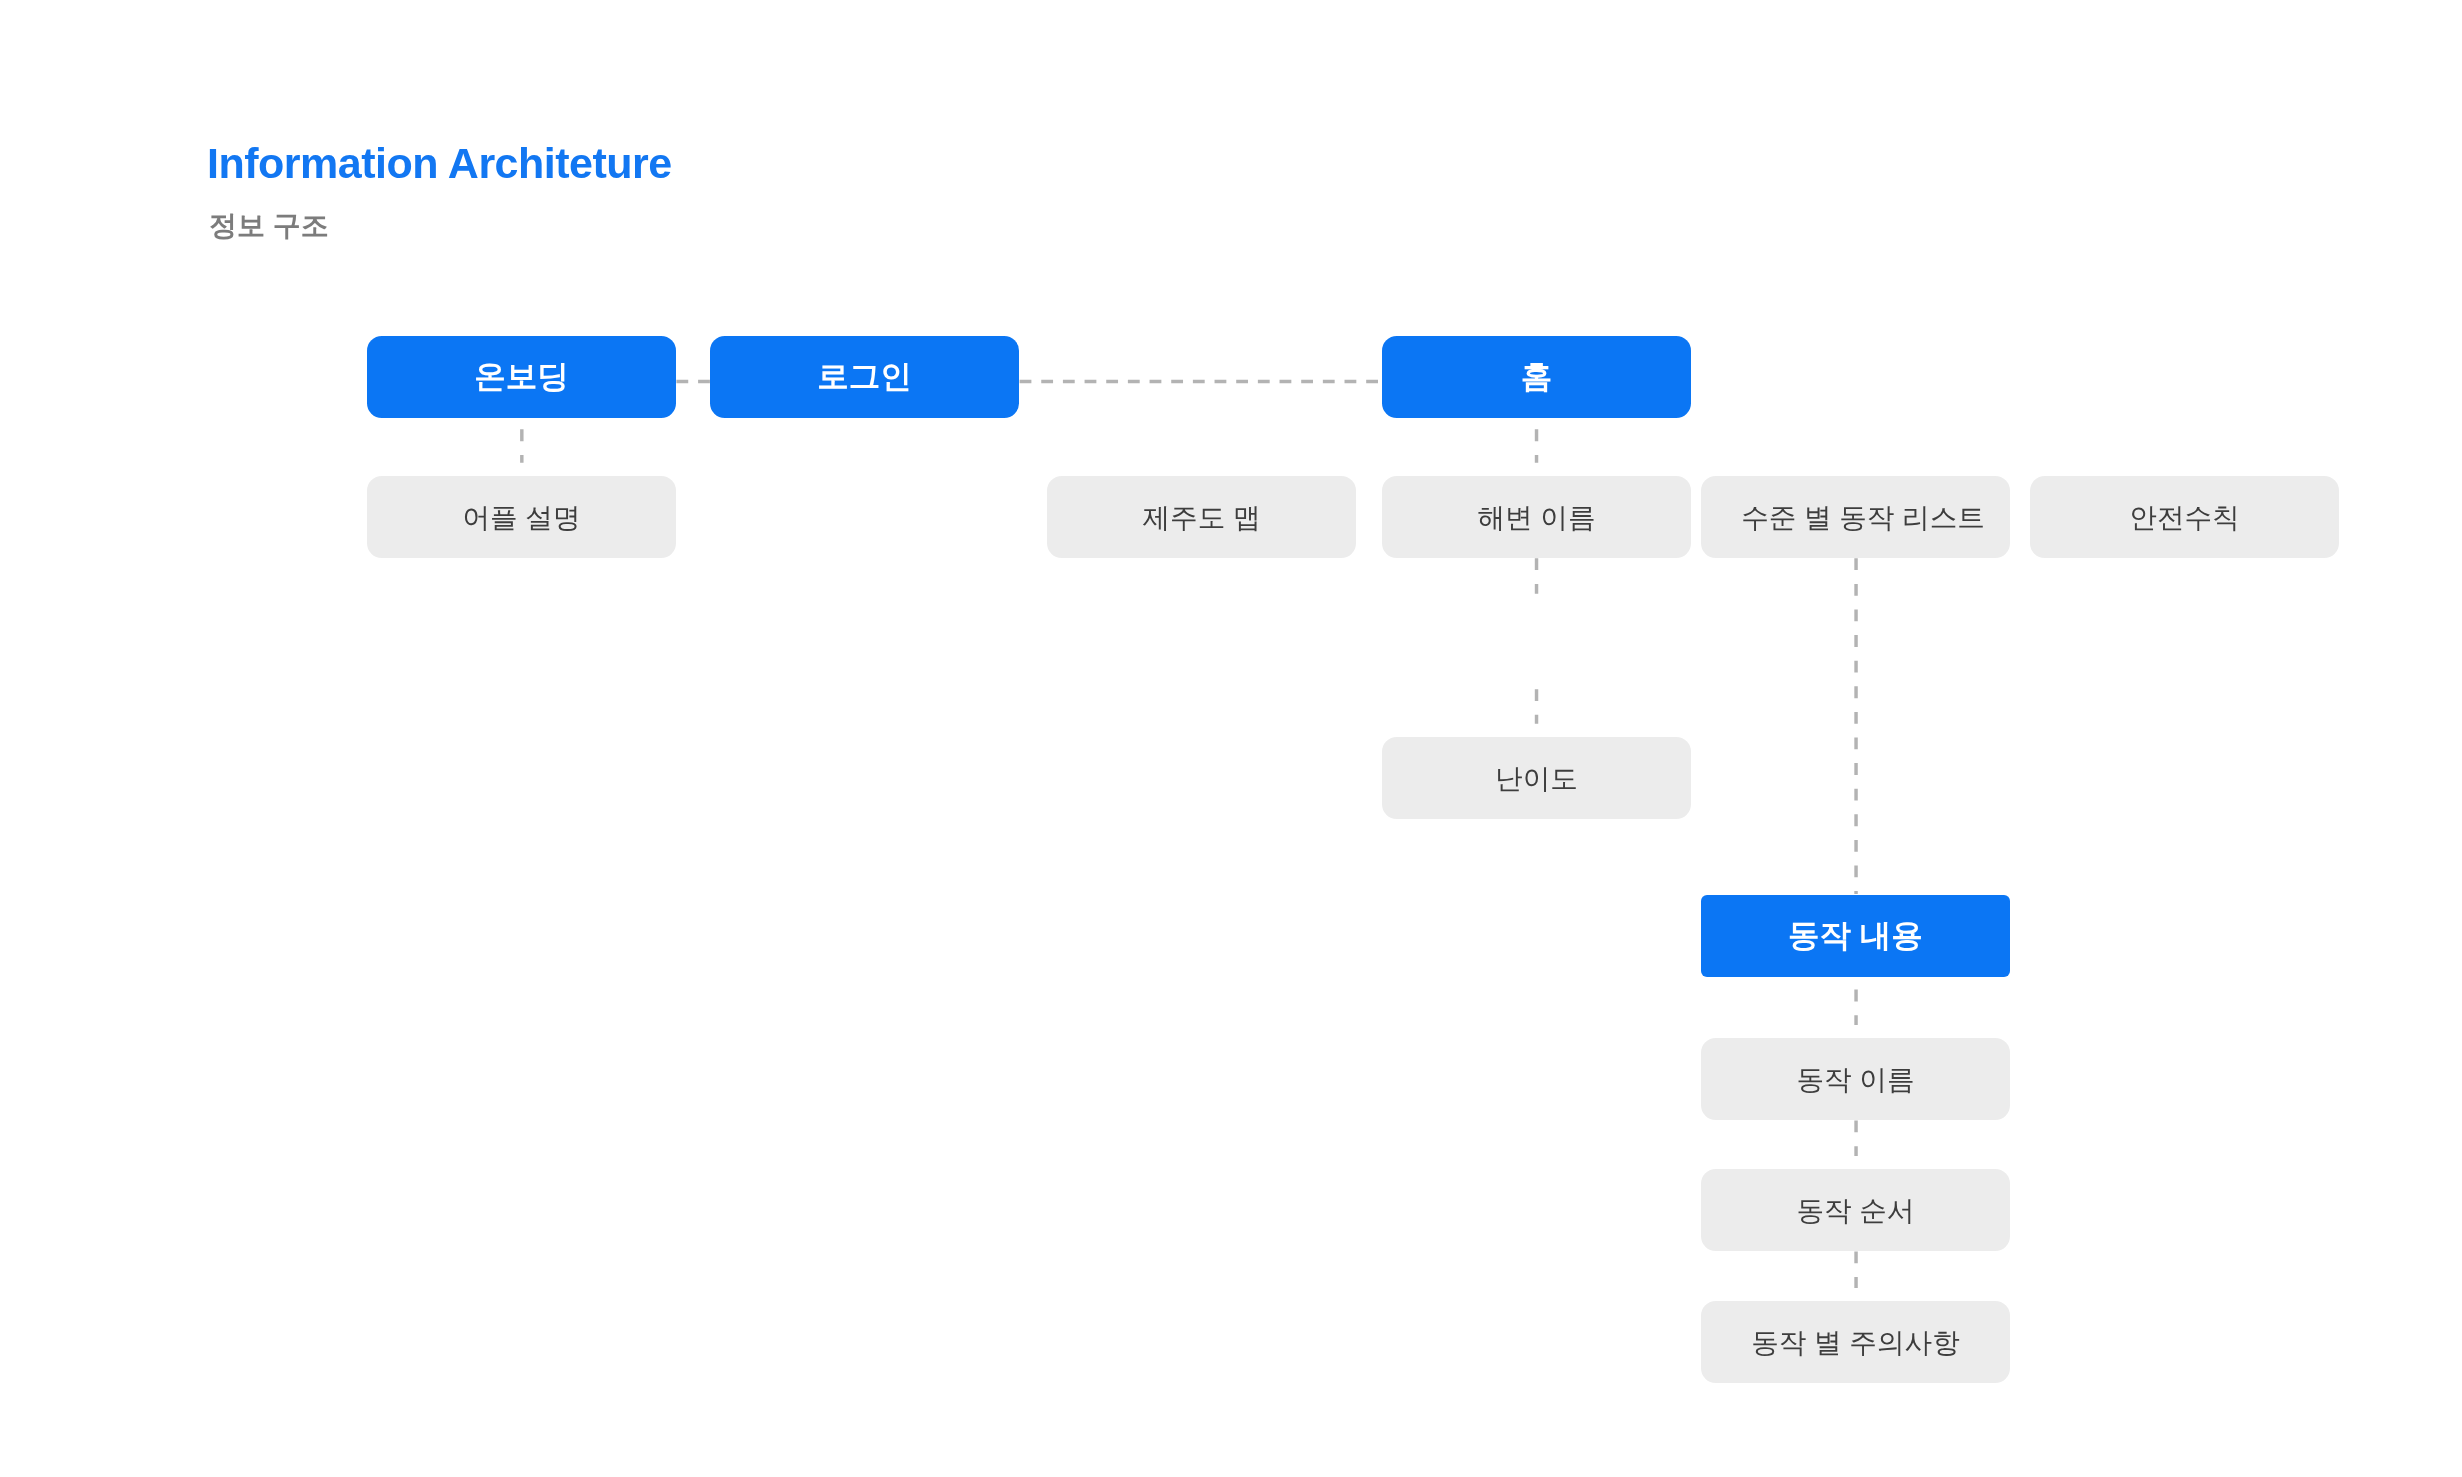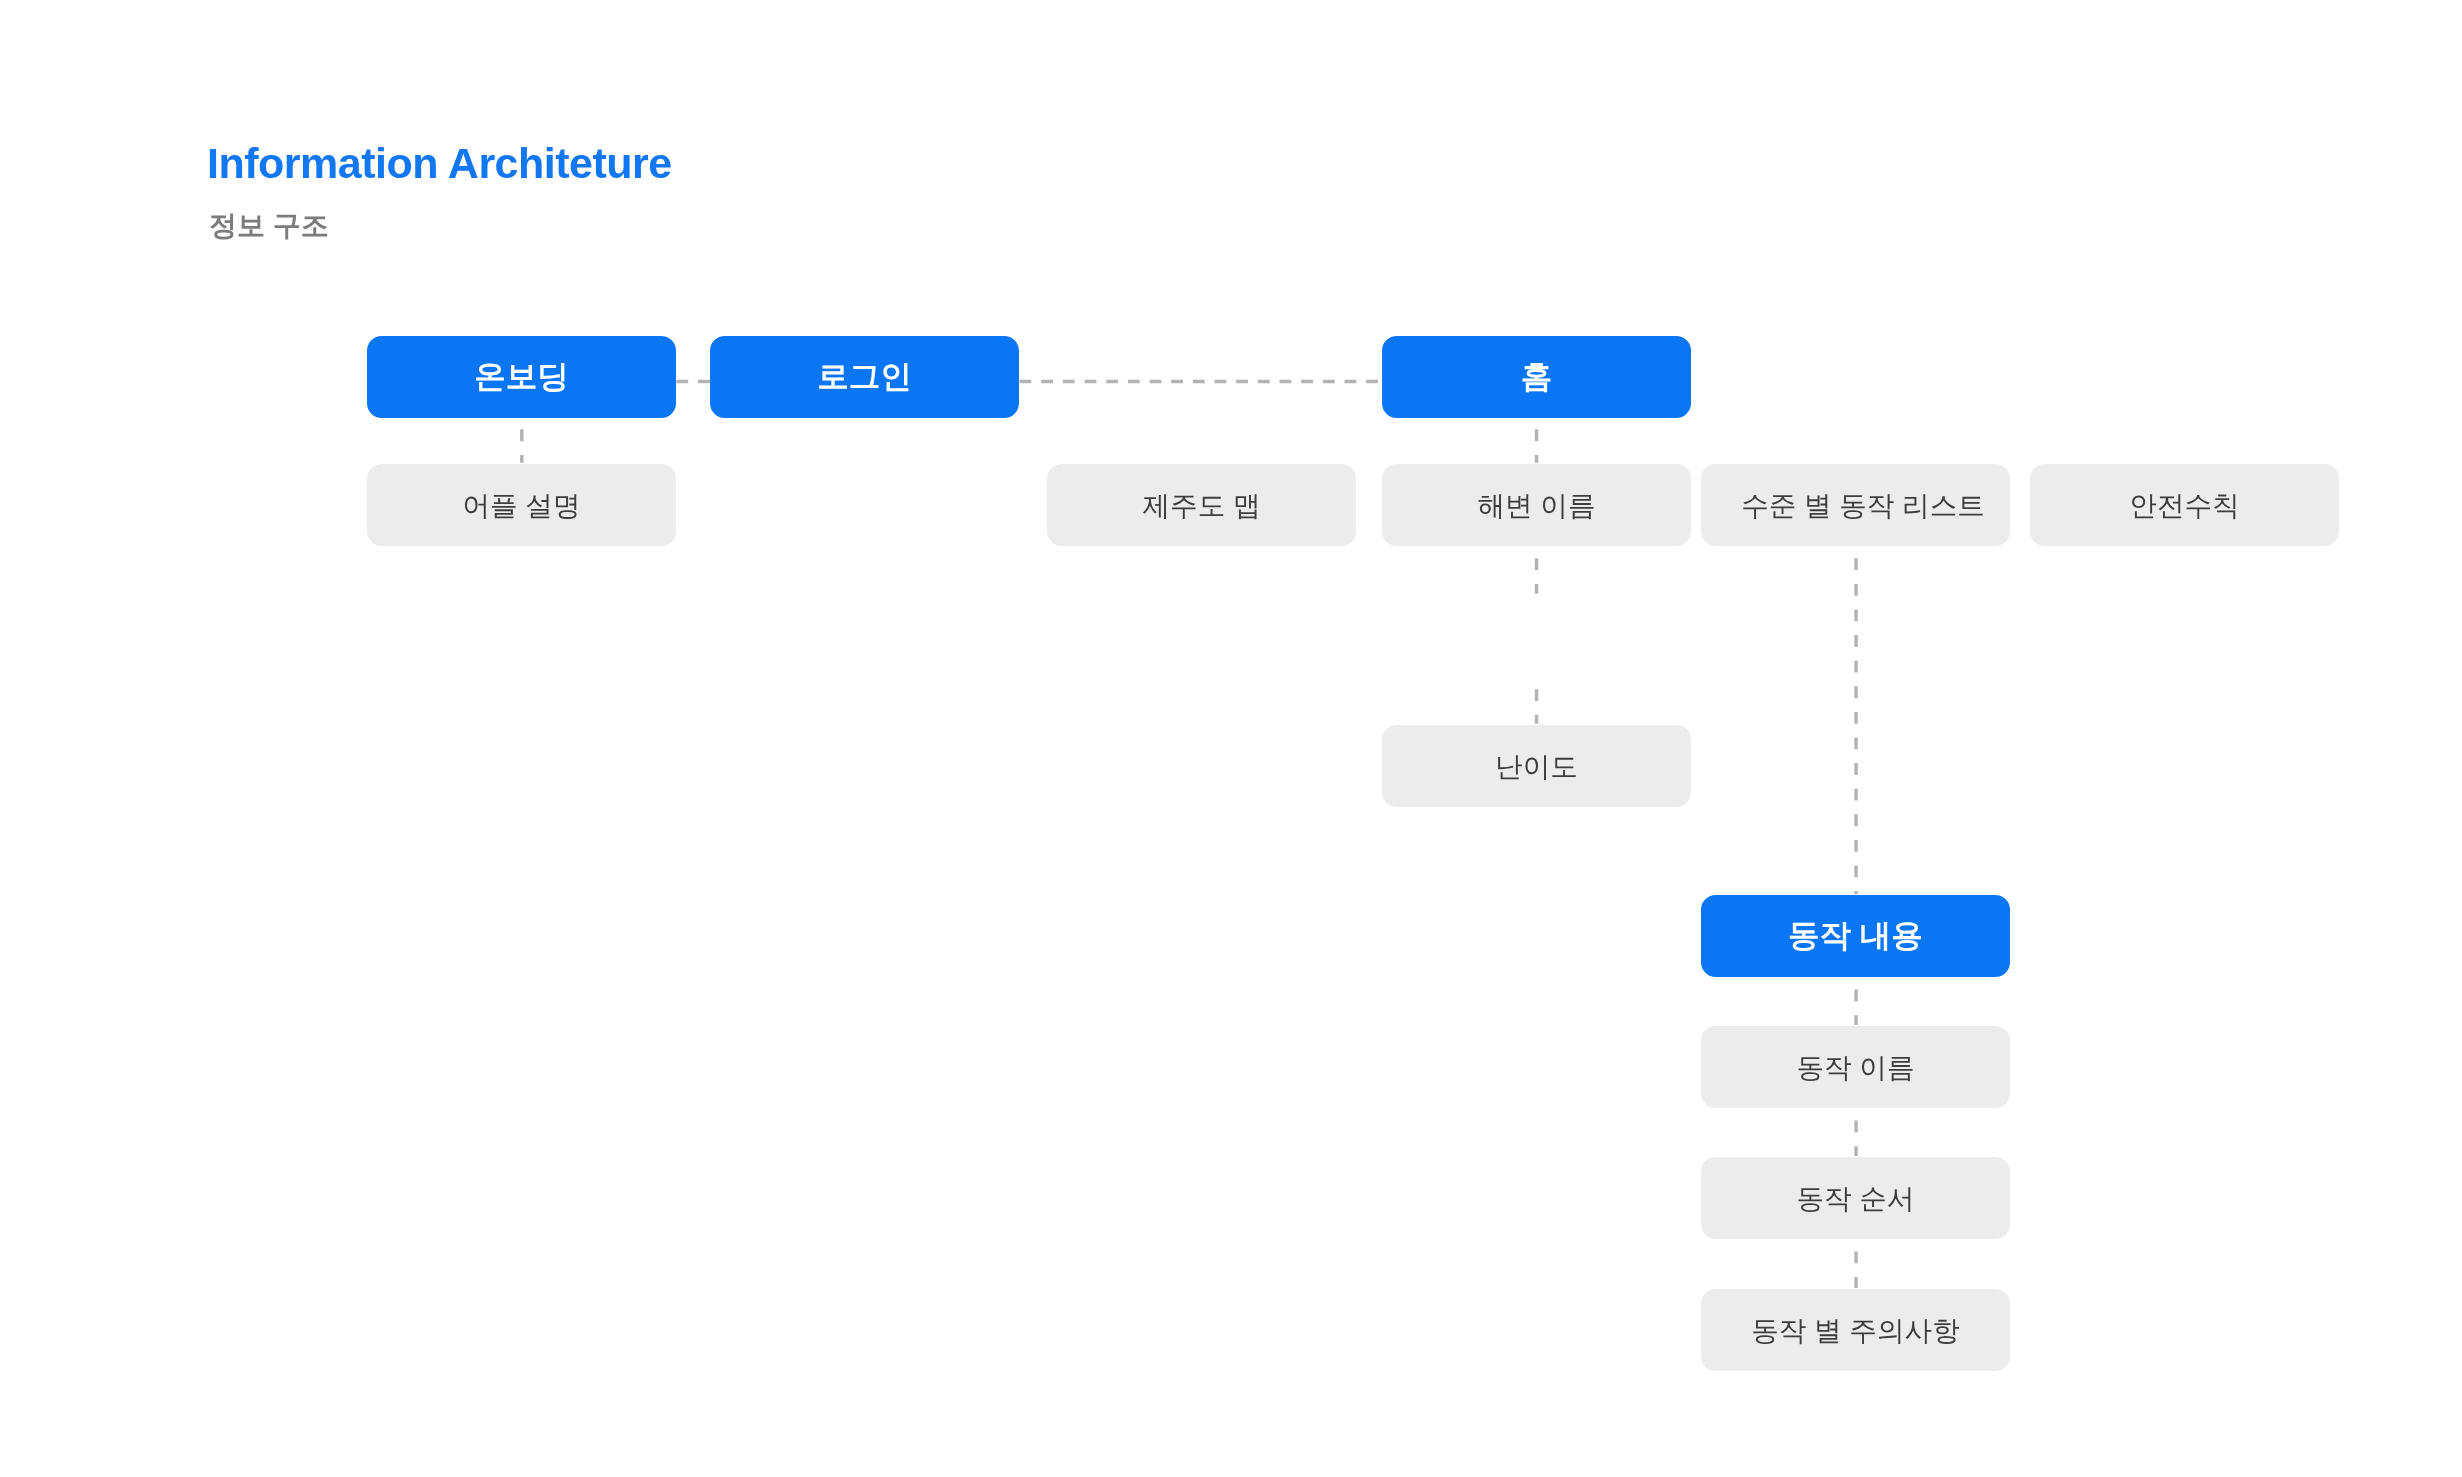--- a/index.html
+++ b/index.html
@@ -42,21 +42,21 @@
     white-space:nowrap;
   }
   .node.primary{
     background:var(--blue);
     color:#FFFFFF;
     font-size:31.5px; font-weight:700;
   }
   .node.secondary{
     background:var(--node-gray);
     color:var(--node-text);
-    font-size:27.6px; font-weight:500;
+    font-size:27.6px; font-weight:500;margin-top:12px;
   }
   svg.connectors{
     position:absolute; left:0; top:0;
     width:2627px; height:1477px;
     pointer-events:none;
   }
   svg.connectors line{
     stroke:var(--connector);
     stroke-width:7;
   }
@@ -107,21 +107,21 @@
     <span>수준 별 동작 리스트</span>
   </div>
   <div class="node secondary" style="left:2030px; top:464px;">
     <span>안전수칙</span>
   </div>
 
   <div class="node secondary" style="left:1382px; top:725px;">
     <span>난이도</span>
   </div>
 
-  <div class="node primary" style="left:1701px; top:895px;">
+  <div class="node primary" style="left:1701px; top:895px;border-radius:6px;">
     <span>동작 내용</span>
   </div>
   <div class="node secondary" style="left:1701px; top:1026px;">
     <span>동작 이름</span>
   </div>
   <div class="node secondary" style="left:1701px; top:1157px;">
     <span>동작 순서</span>
   </div>
   <div class="node secondary" style="left:1701px; top:1289px;">
     <span>동작 별 주의사항</span>

